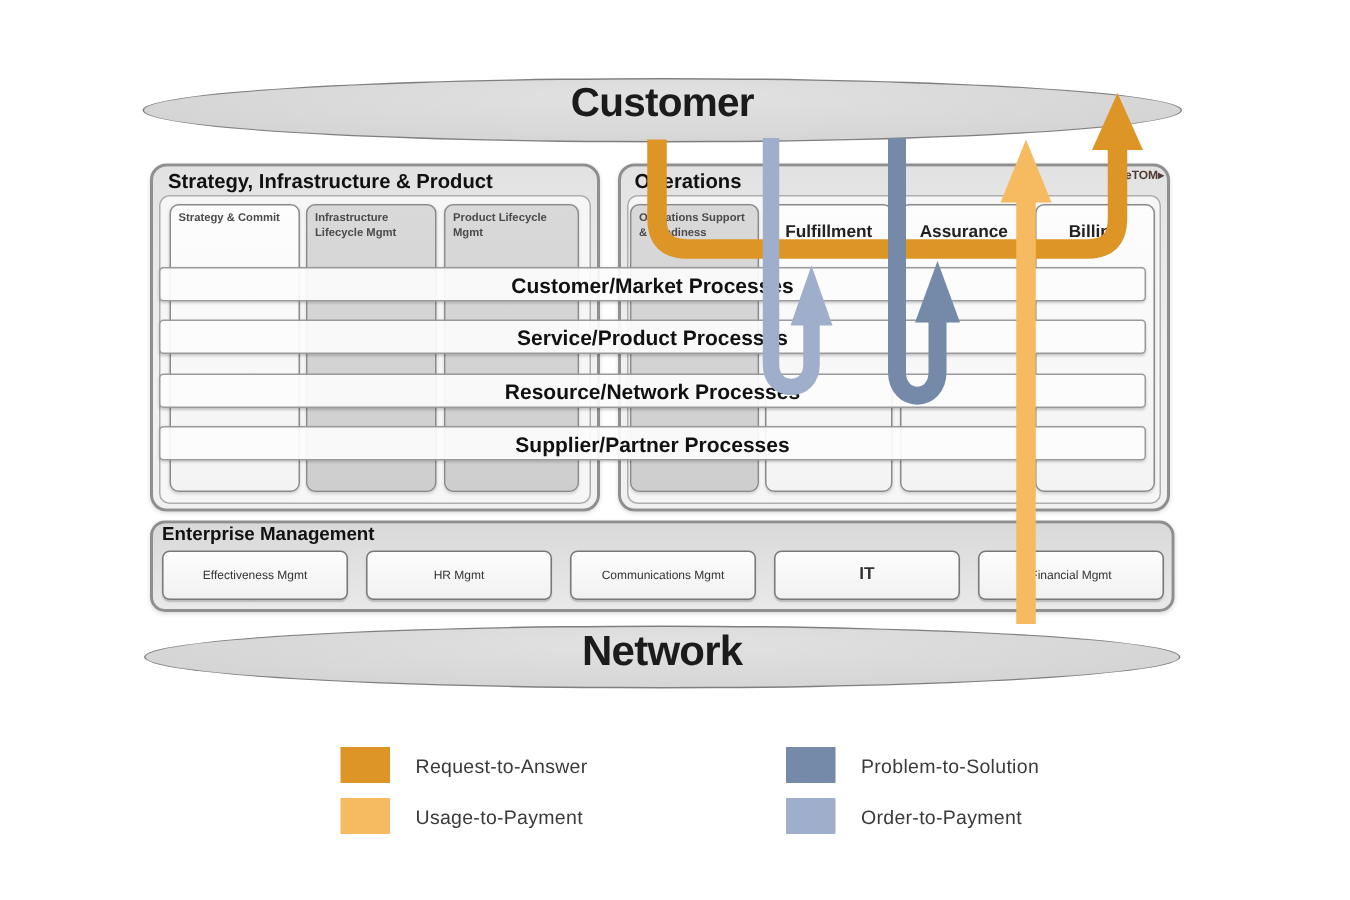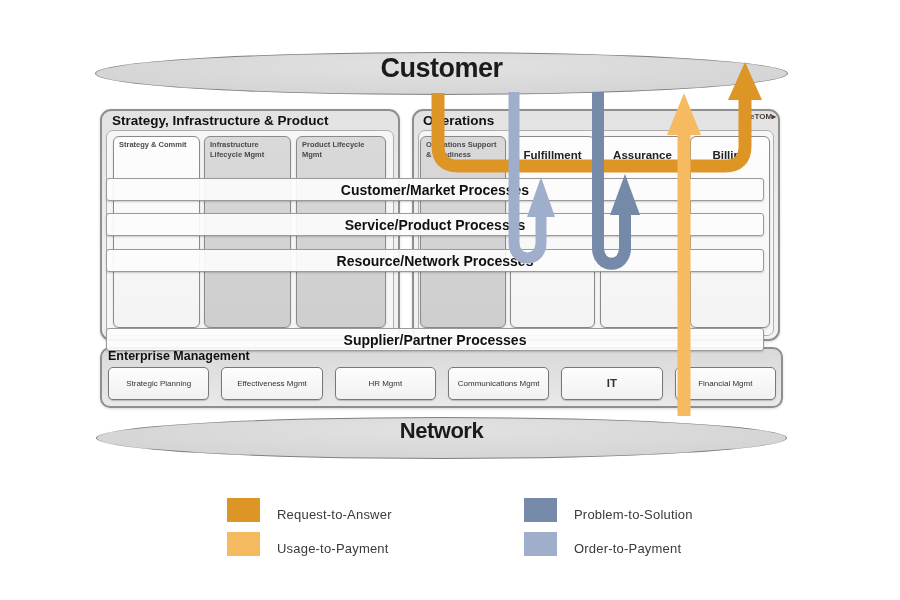--- a/index.html
+++ b/index.html
@@ -7,21 +7,21 @@
   body { font-family:"Liberation Sans", sans-serif; }
   .stage { position:relative; width:900px; height:600px; background:#fff; overflow:hidden; }
 
   
   .ellipse { position:absolute; border:1.5px solid #7f7f7f; border-radius:50%;
              background:radial-gradient(ellipse at 50% 30%, #e2e2e2 0%, #d3d3d3 85%);
              display:flex; justify-content:center; z-index:1; }
   .customer-ellipse { left:95px; top:52px; width:693px; height:43px; }
   .network-ellipse  { left:96px; top:417px; width:691px; height:42px; }
   .customer-ellipse .ellipse-label { font-size:27px; font-weight:bold; color:#1b1b1b; letter-spacing:-0.5px; }
-  .network-ellipse  .ellipse-label { font-size:22px; font-weight:bold; color:#1b1b1b; letter-spacing:-0.5px; }
+  .network-ellipse  .ellipse-label { font-size:28px; font-weight:bold; color:#1b1b1b; letter-spacing:-0.5px; }
 
   
   .outer-box { position:absolute; top:109px; height:232px; border:2px solid #8f8f8f; border-radius:11px;
                background:linear-gradient(180deg,#e2e2e2 0%,#f1f1f1 60%); z-index:1;
                box-shadow:0 1px 3px rgba(0,0,0,0.15); }
   .sip-box { left:100px; width:300px; }
   .ops-box { left:412px; width:368px; }
   .box-title { position:absolute; font-weight:bold; font-size:13.5px; color:#111; z-index:3; white-space:nowrap; }
   .sip-title { left:112px; top:113px; }
   .ops-title { left:423px; top:113px; }
@@ -38,39 +38,39 @@
          box-shadow:0 1px 2px rgba(0,0,0,0.15); }
   .col.gray  { background:linear-gradient(180deg,#d9d9d9,#cecece); }
   .col.light { background:linear-gradient(180deg,#fdfdfd,#f3f3f3); }
   .col.big-label { font-size:11.5px; font-weight:600; color:#222; text-align:center; padding-top:11px; }
 
   
   .bar { position:absolute; left:106px; width:658px; height:23px; z-index:3;
          background:rgba(252,252,252,0.93); border:1px solid #9a9a9a; border-radius:3px;
          display:flex; align-items:center; justify-content:center;
          font-size:14px; font-weight:bold; color:#111; box-shadow:0 1px 2px rgba(0,0,0,0.2); }
-  .bar-1 { top:178px; } .bar-2 { top:213px; } .bar-3 { top:249px; } .bar-4 { top:284px;margin-top:44px; }
+  .bar-1 { top:178px; } .bar-2 { top:213px; } .bar-3 { top:249px; } .bar-4 { top:284px; }
 
   
   .em-box { position:absolute; left:100px; top:347px; width:683px; height:61px; border:2px solid #8f8f8f;
             border-radius:10px; background:linear-gradient(180deg,#d9d9d9,#e9e9e9); z-index:1;
             box-shadow:0 1px 3px rgba(0,0,0,0.15); }
   .em-title { left:108px; top:349px; font-size:12.5px; }
   .em-row { position:absolute; left:108px; top:367px; width:668px; height:33px; display:flex; gap:12px; z-index:2; }
   .em-item { flex:1; background:linear-gradient(180deg,#fdfdfd,#f1f1f1); border:1.5px solid #787878; border-radius:5px;
              display:flex; align-items:center; justify-content:center; text-align:center;
              font-size:8px; color:#333; line-height:1.25; box-shadow:0 1px 1px rgba(0,0,0,0.2); }
   .em-item.em-large { font-size:11.5px;font-weight:bold; }
 
   
   .arrows-svg { position:absolute; left:0; top:0; width:900px; height:600px; z-index:5; pointer-events:none; }
 
   
   .legend { position:absolute; left:0; top:0; width:900px; height:600px; z-index:4; pointer-events:none; }
-  .legend-item { position:absolute; display:flex; align-items:flex-end; gap:17px;padding-left:22px; }
+  .legend-item { position:absolute; display:flex; align-items:center; gap:17px;padding-left:22px; }
   .legend-swatch { width:33px; height:24px; }
   .legend-label { font-size:13px; color:#3a3a3a; letter-spacing:0.2px; }
   .li-1 { left:205px; top:498px; } .li-2 { left:205px; top:532px; }
   .li-3 { left:502px; top:498px; } .li-4 { left:502px; top:532px; }
 </style>
 </head>
 <body>
 
 <div class="stage">
 
@@ -97,21 +97,20 @@
   <div class="col light big-label" style="left:690px; width:80px;">Billing</div>
 
   <div class="bar bar-1">Customer/Market Processes</div>
   <div class="bar bar-2">Service/Product Processes</div>
   <div class="bar bar-3">Resource/Network Processes</div>
   <div class="bar bar-4">Supplier/Partner Processes</div>
 
   <div class="em-box"></div>
   <div class="box-title em-title">Enterprise Management</div>
   <div class="em-row">
-    <div class="em-item">Strategic Planning</div>
     <div class="em-item">Effectiveness Mgmt</div>
     <div class="em-item">HR Mgmt</div>
     <div class="em-item">Communications Mgmt</div>
     <div class="em-item em-large">IT</div>
     <div class="em-item">Financial Mgmt</div>
   </div>
 
   <div class="ellipse network-ellipse">
     <span class="ellipse-label">Network</span>
   </div>

